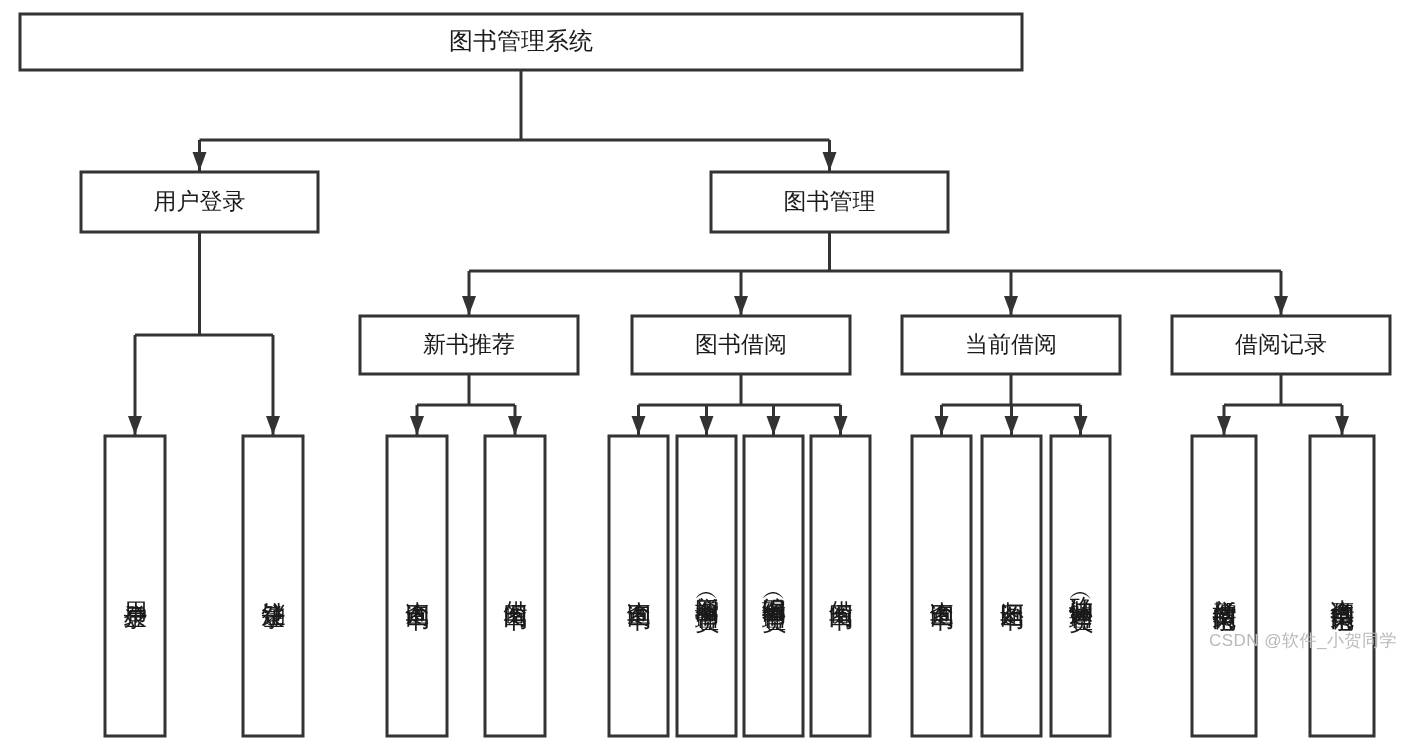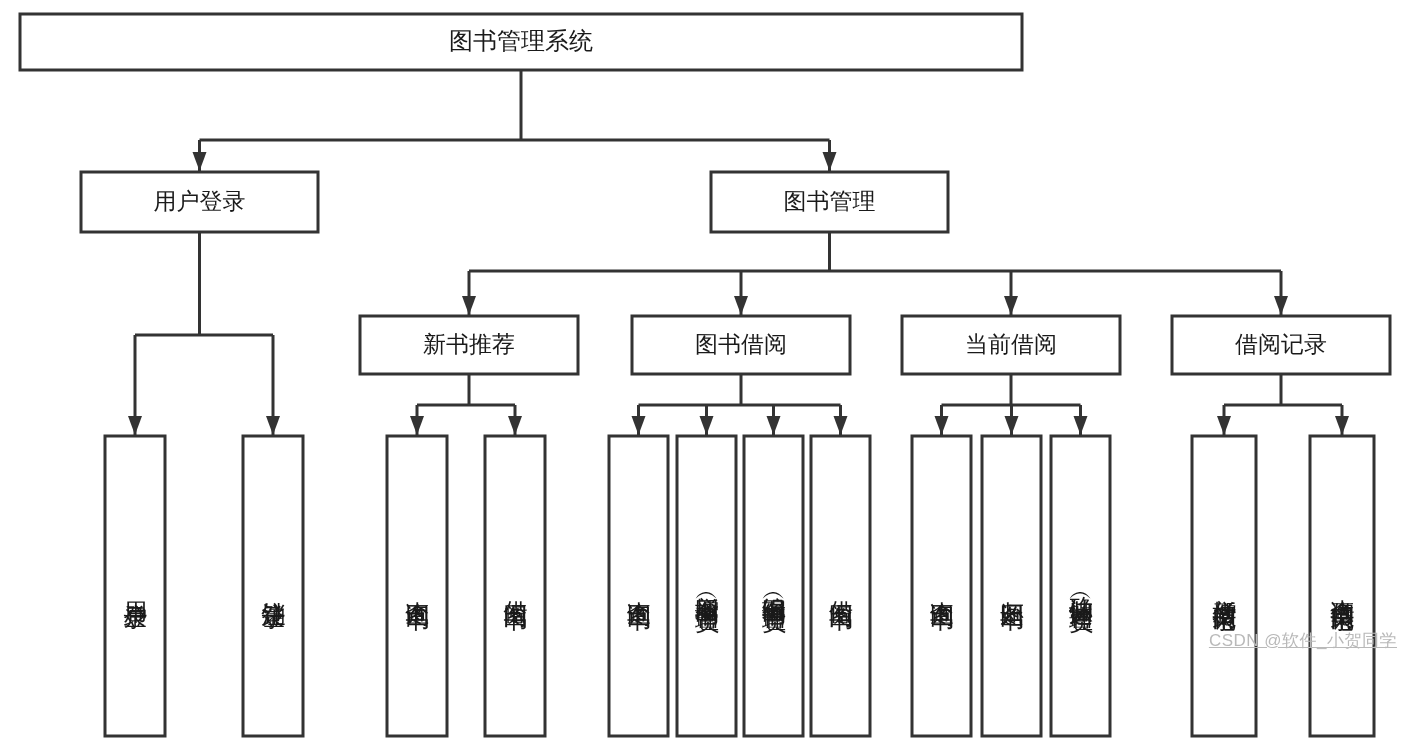--- a/index.html
+++ b/index.html
@@ -72,21 +72,20 @@
   }
   .watermark {
     position: absolute;
     right: 8px;
     bottom: 4px;
     font-family: "Liberation Sans", "DejaVu Sans", sans-serif;
     font-size: 17px;
     color: #b9b9b9;
     white-space: nowrap;
     letter-spacing: 0.5px;
-    text-decoration: underline;
   }
 </style>
 </head>
 <body>
 
 <div id="diagram-root">
   <svg class="diagram" id="diagram-svg" viewBox="0 0 1405 747" xmlns="http://www.w3.org/2000/svg">
       <g>
         <rect x="20" y="14" width="1002" height="56" class="node-box"></rect>
         <text x="521" y="43" class="node-label root">图书管理系统</text>

